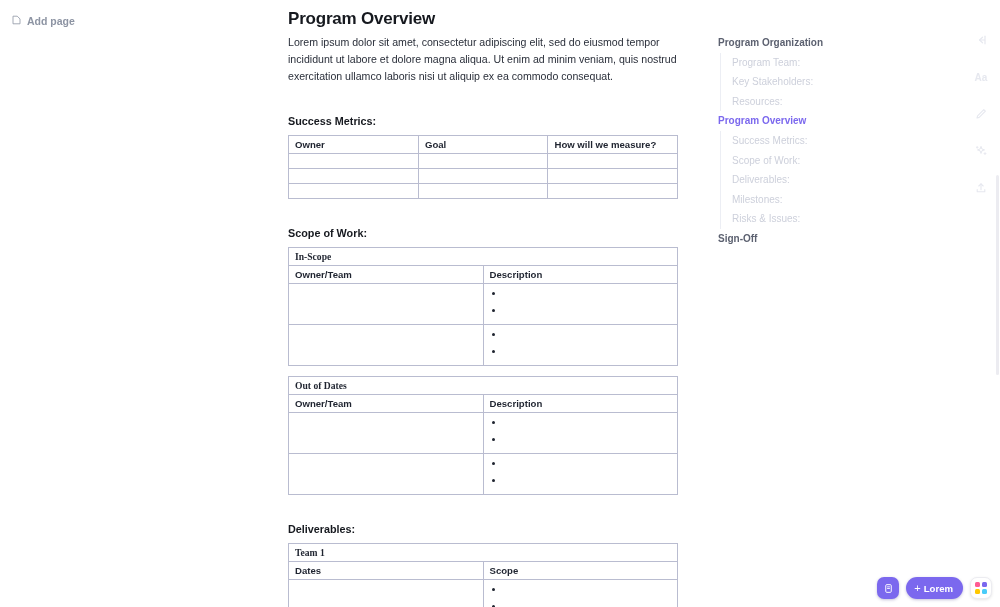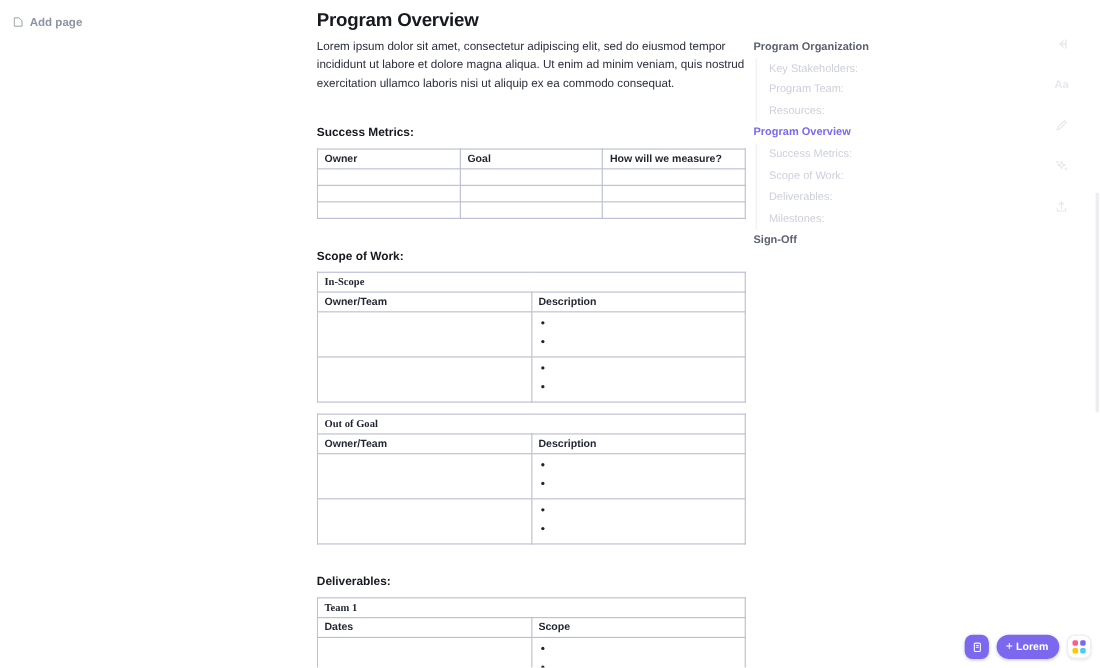--- a/index.html
+++ b/index.html
@@ -139,21 +139,21 @@
     background: #1f2430;
     border-radius: 50%;
   }
 
   .spacer-lg { height: 24px; }
   .spacer-sm { height: 8px; }
 
   
   .outline {
     position: absolute;
-    left: 685px;
+    left: 718px;
     top: 33px;
     width: 205px;
   }
 
   .outline-item {
     font-size: 10px;
     line-height: 15.6px;
     padding: 2px 0 2px 0;
     cursor: pointer;
     white-space: nowrap;
@@ -181,21 +181,21 @@
   }
 
   .outline-item.active {
     color: #7b68ee;
     font-weight: 700;
   }
 
   
   .toolbar {
     position: absolute;
-    right: 20px;
+    right: 4px;
     top: 28px;
     width: 30px;
     display: flex;
     flex-direction: column;
     align-items: center;
     gap: 13px;
   }
   .toolbar .tb-btn {
     width: 24px;
     height: 24px;
@@ -359,21 +359,21 @@
       </td>
     </tr>
   </tbody>
     </table>
 
   <div class="spacer-sm"></div>
 
   <table class="doc-table">
     <tbody>
         <tr>
-      <th class="hdr-span" colspan="2">Out of Goal</th>
+      <th class="hdr-span" colspan="2">Out of Dates</th>
     </tr>
     <tr>
       <th class="hdr" style="width:24%">Owner/Team</th>
       <th class="hdr" style="width:76%">Description</th>
     </tr>
     <tr>
       <td></td>
       <td class="bullets">
         <ul>
           <li></li>
@@ -416,28 +416,29 @@
         </ul>
       </td>
     </tr>
   </tbody>
     </table>
 
 </div>
 
 <div class="outline">
   <div class="outline-item lvl1">Program Organization</div>
+  <div class="outline-item lvl2">Program Team:</div>
   <div class="outline-item lvl2">Key Stakeholders:</div>
-  <div class="outline-item lvl2">Program Team:</div>
   <div class="outline-item lvl2">Resources:</div>
   <div class="outline-item lvl1 active">Program Overview</div>
   <div class="outline-item lvl2">Success Metrics:</div>
   <div class="outline-item lvl2">Scope of Work:</div>
   <div class="outline-item lvl2">Deliverables:</div>
   <div class="outline-item lvl2">Milestones:</div>
+  <div class="outline-item lvl2">Risks &amp; Issues:</div>
   <div class="outline-item lvl1">Sign-Off</div>
 </div>
 
 <div class="toolbar">
 
   <div class="tb-btn">
     <svg width="14" height="14" viewBox="0 0 14 14" fill="none">
       <path d="M8.5 4.2 5.6 7l2.9 2.8" stroke="#e6e8ef" stroke-width="1.2" stroke-linecap="round" stroke-linejoin="round"></path>
       <path d="M11 3.2v7.6" stroke="#e6e8ef" stroke-width="1.2" stroke-linecap="round"></path>
       <path d="M5.6 7h5" stroke="#e6e8ef" stroke-width="1.2" stroke-linecap="round"></path>

